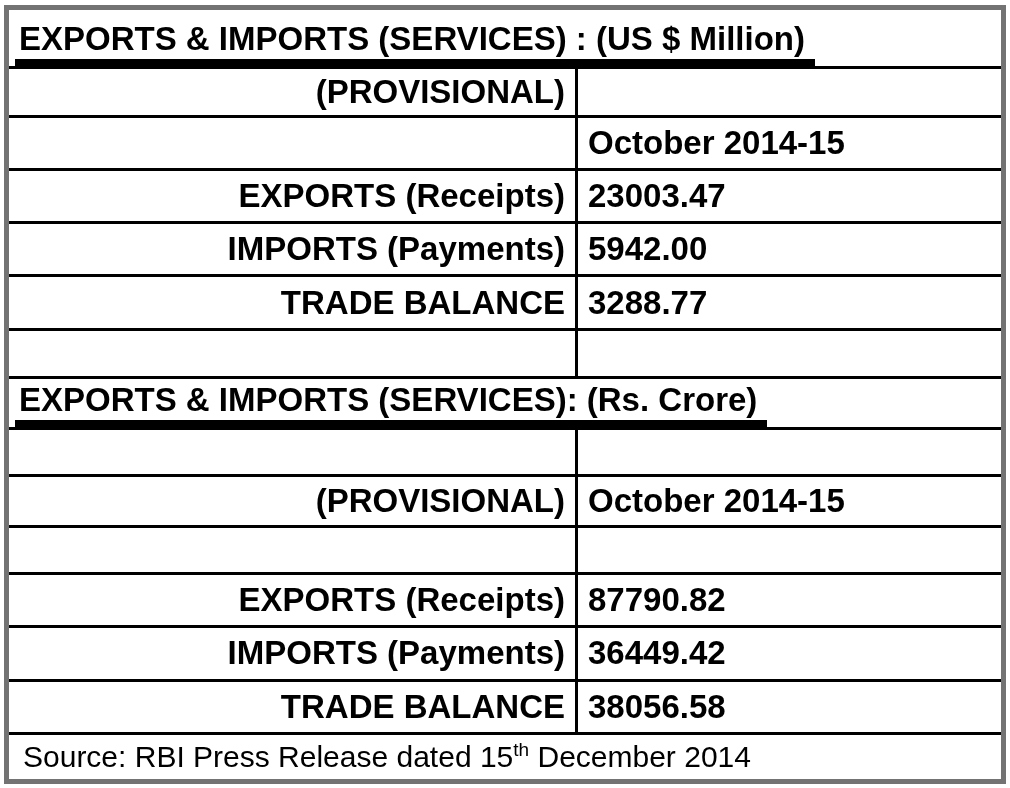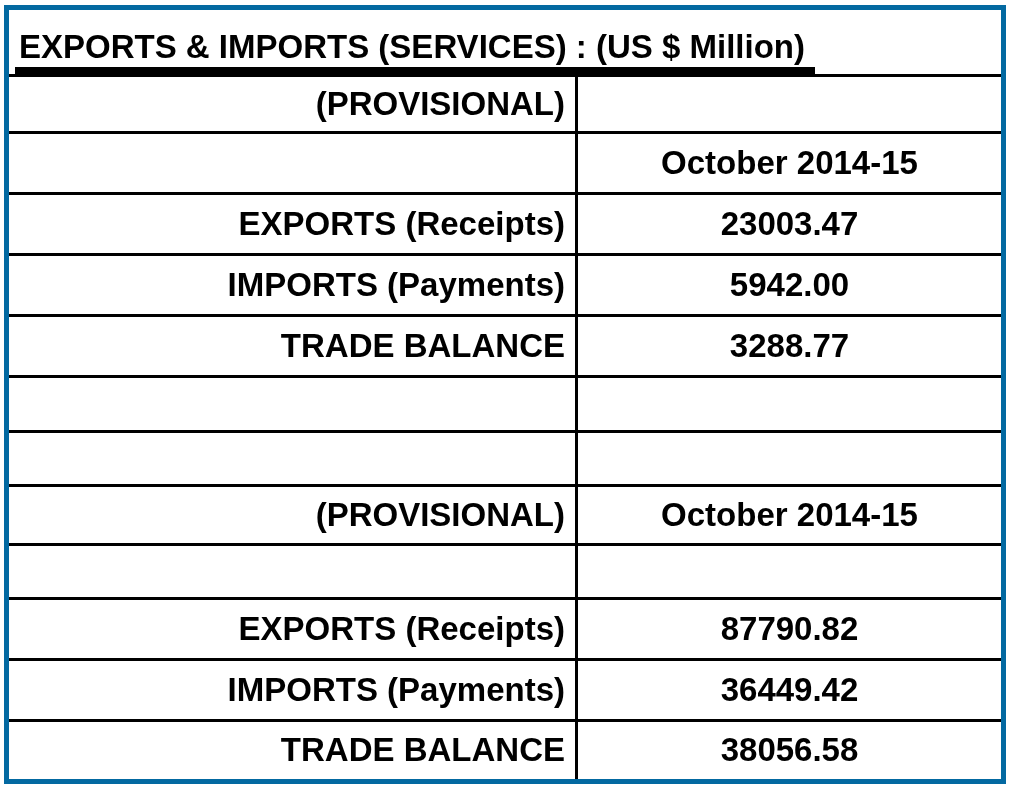--- a/index.html
+++ b/index.html
@@ -16,21 +16,21 @@
     box-sizing: border-box;
     padding: 5px 4px 4px 4px;
     background: #ffffff;
   }
   table.rbi-table {
     border-collapse: collapse;
     table-layout: fixed;
     width: 1002px;
     height: 779px;
     background: #ffffff;
-    border: 5px solid #0369a1;
+    border: 5px solid #737373;
     font-family: "Liberation Sans", "DejaVu Sans", sans-serif;
     color: #000000;
   }
   col.c-label { width: 570px; }
   col.c-value { width: auto; }
   td {
     border: 3px solid #000000;
     padding: 0 10px;
     font-size: 33px;
     font-weight: bold;
@@ -43,21 +43,21 @@
     padding: 0 0 0 10px;
   }
   td.title-cell .title-underline {
     display: inline-block;
     border-bottom: 7px solid #000000;
     padding: 0 10px 1px 4px;
     margin-left: -4px;
     line-height: 1.15;
   }
   td.label-cell { text-align: right; padding-left: 12px; }
-  td.value-cell { text-align: center; }
+  td.value-cell { }
   td.empty-cell {}
   td.source-cell {
     font-weight: normal;
     font-size: 30px;
     padding-left: 14px;
   }
   td.source-cell sup {
     font-size: 19px;
     font-weight: normal;
     vertical-align: super;
@@ -108,20 +108,25 @@
     </tr>
     <tr class="r-data">
       <td class="label-cell">TRADE BALANCE</td>
       <td class="value-cell">3288.77</td>
     </tr>
     <tr class="r-spacer">
       <td class="empty-cell"></td>
       <td class="empty-cell"></td>
     </tr>
 
+    <tr class="r-title2">
+      <td class="title-cell" colspan="2">
+        <span class="title-underline">EXPORTS &amp; IMPORTS (SERVICES): (Rs. Crore)</span>
+      </td>
+    </tr>
     <tr class="r-spacer2">
       <td class="empty-cell"></td>
       <td class="empty-cell"></td>
     </tr>
     <tr class="r-provoct2">
       <td class="label-cell">(PROVISIONAL)</td>
       <td class="value-cell">October 2014-15</td>
     </tr>
     <tr class="r-spacer2">
       <td class="empty-cell"></td>
@@ -133,15 +138,20 @@
     </tr>
     <tr class="r-data">
       <td class="label-cell">IMPORTS (Payments)</td>
       <td class="value-cell">36449.42</td>
     </tr>
     <tr class="r-data">
       <td class="label-cell">TRADE BALANCE</td>
       <td class="value-cell">38056.58</td>
     </tr>
 
+    <tr class="r-source">
+      <td class="source-cell" colspan="2">
+        <span>Source: RBI Press Release dated 15</span><sup>th</sup><span> December 2014</span>
+      </td>
+    </tr>
   </tbody>
     </table>
 </div>
 
 </body></html>

